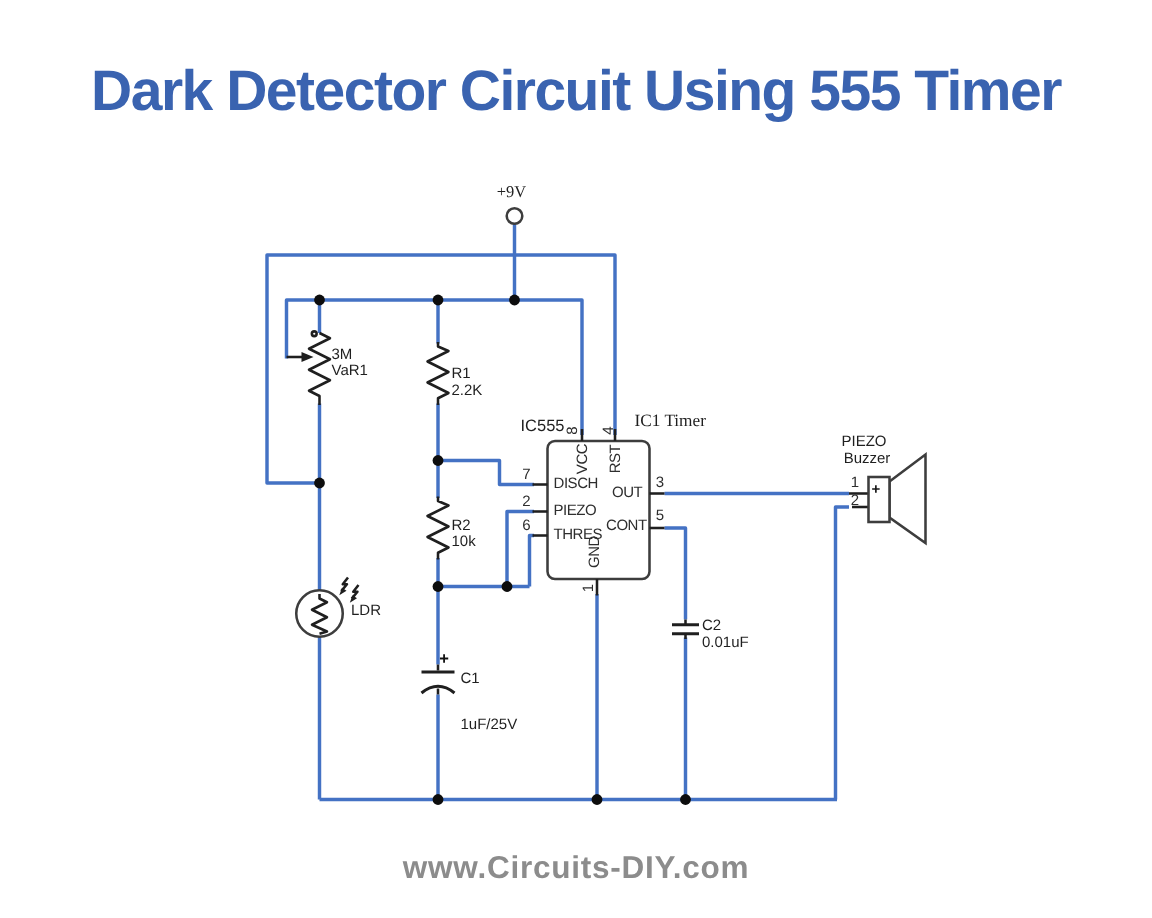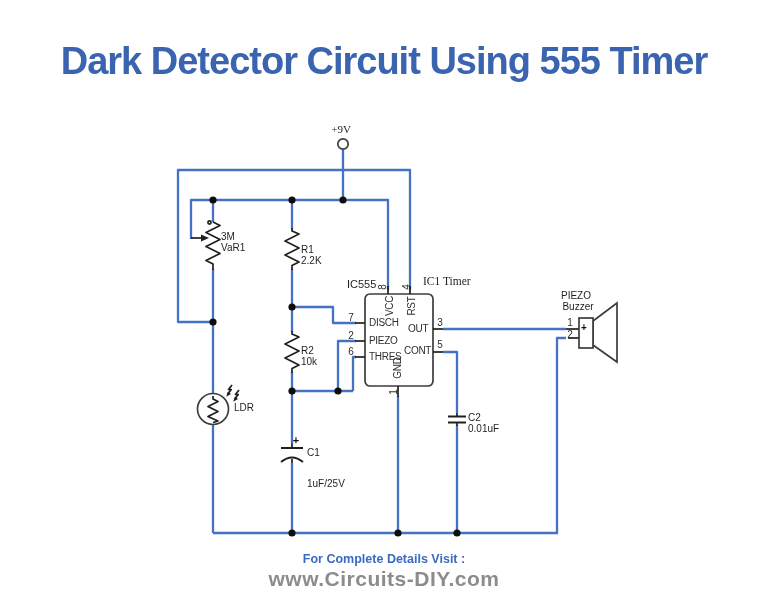--- a/index.html
+++ b/index.html
@@ -196,16 +196,15 @@
   <div class="lbl pinnum ctr" style="left:440px;top:322px">3</div>
   <div class="lbl pinnum ctr" style="left:440px;top:344px">5</div>
   <div class="lbl pinnum rot" style="left:393px;top:392px">1</div>
 
   <div class="lbl ctr" style="left:576px;top:295px">PIEZO</div>
   <div class="lbl ctr" style="left:578px;top:306px">Buzzer</div>
   <div class="lbl pinnum ctr" style="left:570px;top:322px">1</div>
   <div class="lbl pinnum ctr" style="left:570px;top:334px">2</div>
   <div class="lbl plus ctr" style="left:584px;top:327px;font-size:10px">+</div>
 
-  <div id="footer1" class="abs">For Complete Details Visit :</div>
   <div id="footer2" class="abs">www.Circuits-DIY.com</div>
 
 </div>
 
 </body></html>

